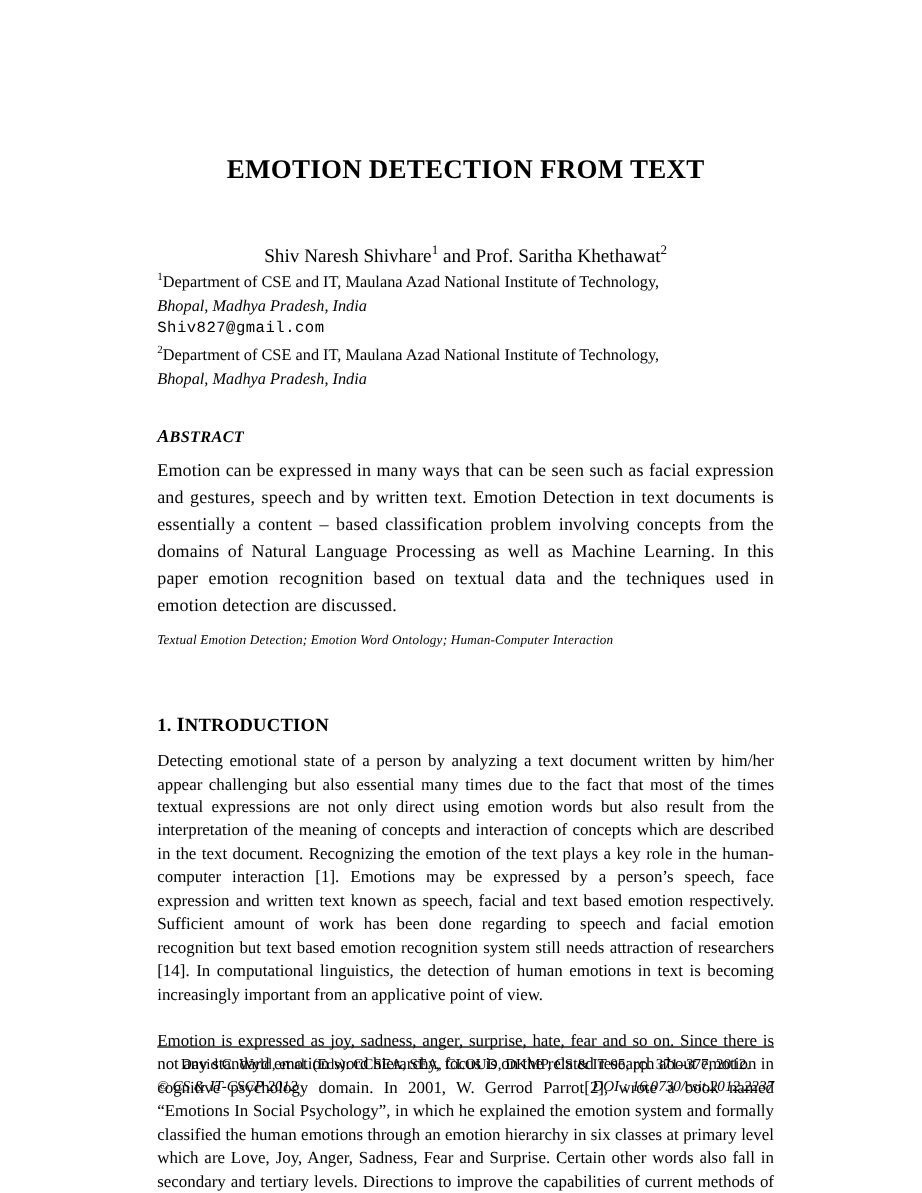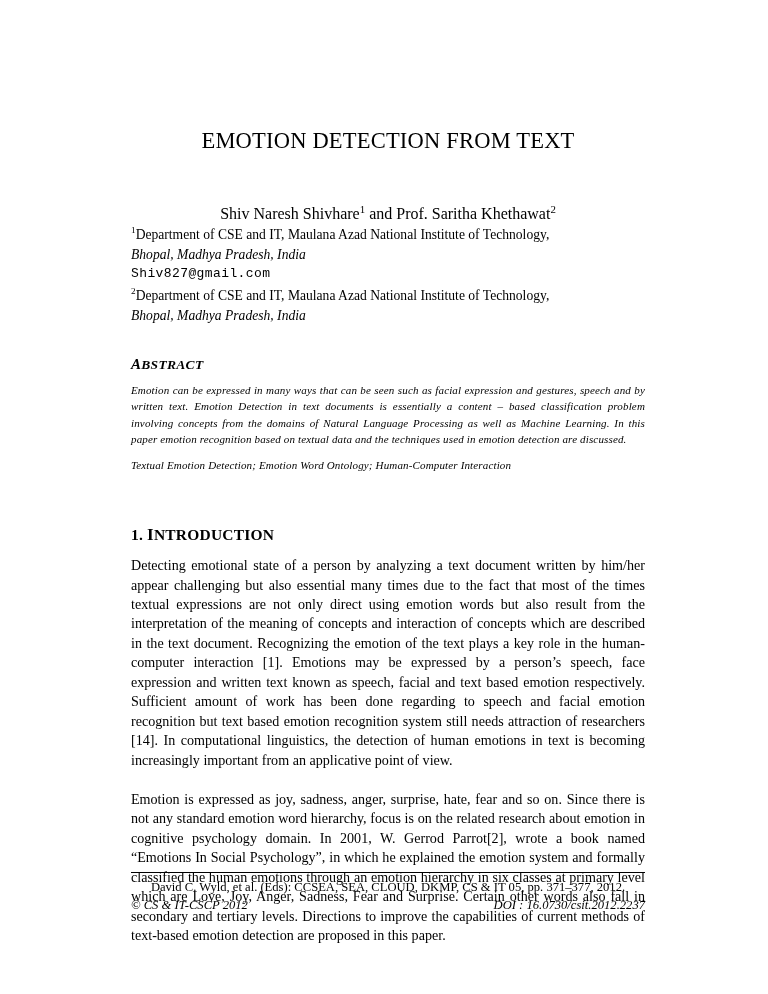--- a/index.html
+++ b/index.html
@@ -28,21 +28,21 @@
     width: 514px;
   }
 
   
   .title {
     margin-top: 128px;
     text-align: center;
     font-size: 19.5px;
     letter-spacing: 0.2px;
     font-variant: small-caps;
-    font-weight: normal;
+    font-weight: bold;
   }
   .title .cap { font-size: 22.5px; }
 
   
   .authors {
     margin-top: 51px;
     text-align: center;
     font-size: 16px;
   }
   sup {
@@ -73,22 +73,21 @@
     margin-top: 30px;
     font-size: 13.5px;
     font-style: italic;
     font-weight: bold;
     font-variant: small-caps;
     letter-spacing: 0.3px;
   }
   .sec-head .cap { font-size: 15px; }
   .abstract-body {
     margin-top: 9px;
-    font-size: 11px;
-    font-style: italic;
+    font-size: 15px;
     text-align: justify;
     line-height: 1.5;
     letter-spacing: 0.15px;
   }
   .keywords-body {
     margin-top: 9px;
     font-size: 11px;
     font-style: italic;
     text-align: justify;
     line-height: 1.5;

